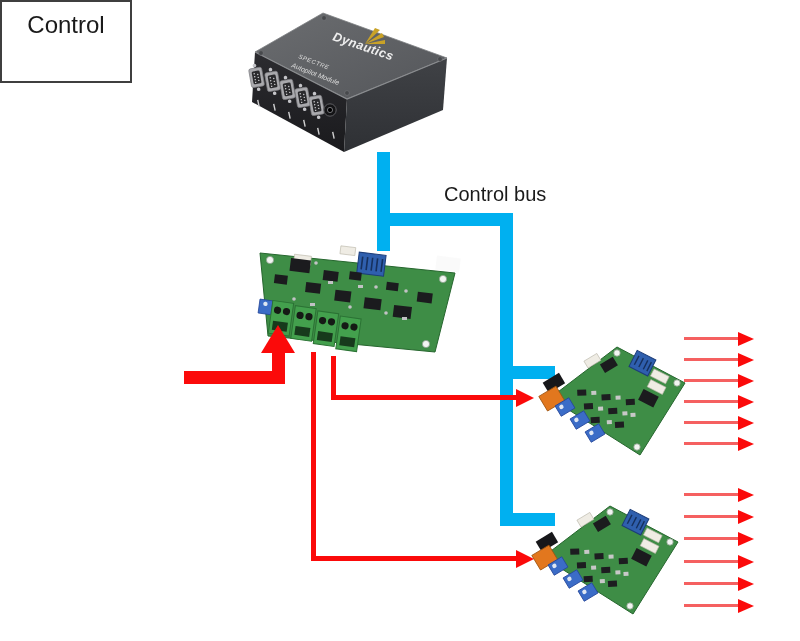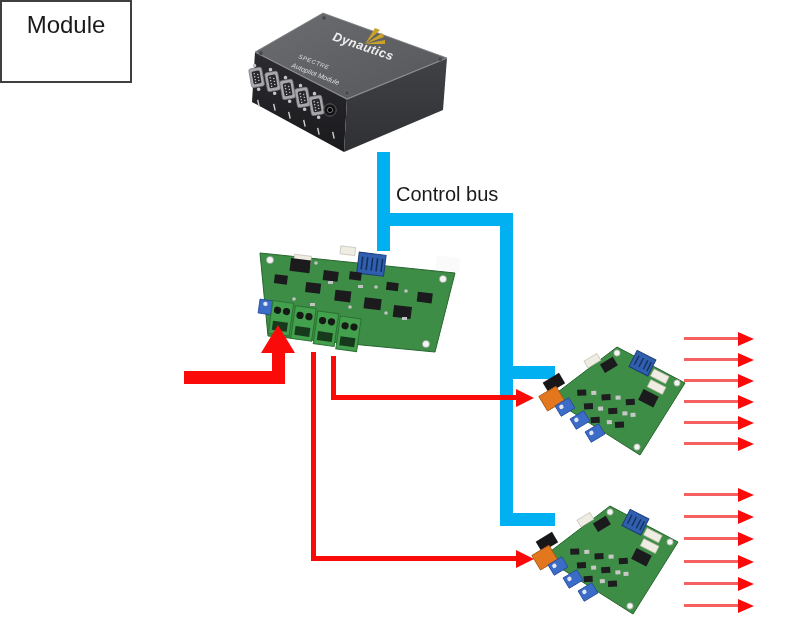--- a/index.html
+++ b/index.html
@@ -8,21 +8,21 @@
   
   .bus{position:absolute;background:var(--bus,#00b0f0);z-index:1;}
   .pwr{position:absolute;background:var(--power,#fb0a0a);z-index:3;}
   .pwr-head-up{position:absolute;width:0;height:0;z-index:3;
      border-left:17px solid transparent;border-right:17px solid transparent;
      border-bottom:28px solid var(--power,#fb0a0a);}
   .pwr-head-right{position:absolute;width:0;height:0;z-index:3;
      border-top:9px solid transparent;border-bottom:9px solid transparent;
      border-left:18px solid var(--power,#fb0a0a);}
   
-  .lbl{position:absolute;color:var(--ink,#1a1a1a);z-index:4;white-space:nowrap;}
+  .lbl{position:absolute;color:var(--ink,#1a1a1a);z-index:4;white-space:nowrap;margin-left:48px;}
   .control-bus-label{left:396px;top:183px;font-size:20px;}
   .battery-box{left:54px;top:334px;width:128px;height:79px;background:#fff;
      border:2px solid #3f3f3f;z-index:2;text-align:center;}
   .battery-box .lbl-in{display:block;margin-top:9px;font-size:24px;color:#1a1a1a;}
   
   .photo{position:absolute;z-index:2;}
   
   .arrow-group{position:absolute;z-index:3;width:72px;}
   .out-arrow{position:absolute;left:0;width:70px;height:14px;}
   .out-arrow .sh{position:absolute;left:0;top:5px;width:56px;height:3px;
@@ -38,21 +38,21 @@
 <div class="stage" style="--bus: #00b0f0; --power: #fb0a0a; --power-light: #f56060; --ink: #1a1a1a;">
 
   <div class="bus" style="left:377px;top:152px;width:13px;height:99px;"></div>
   <div class="bus" style="left:377px;top:213px;width:136px;height:13px;"></div>
   <div class="bus" style="left:500px;top:213px;width:13px;height:313px;"></div>
   <div class="bus" style="left:500px;top:366px;width:55px;height:13px;"></div>
   <div class="bus" style="left:500px;top:513px;width:55px;height:13px;"></div>
   <div class="lbl control-bus-label">Control bus</div>
 
   <div class="battery-box">
-    <span class="lbl-in">Module</span>
+    <span class="lbl-in">Control</span>
   </div>
 
   <div class="pwr" style="left:184px;top:371px;width:94px;height:13px;"></div>
   <div class="pwr" style="left:272px;top:352px;width:13px;height:32px;"></div>
   <div class="pwr-head-up" style="left:261px;top:325px;"></div>
 
   <div class="pwr" style="left:331px;top:356px;width:5px;height:41px;"></div>
   <div class="pwr" style="left:331px;top:395px;width:185px;height:5px;"></div>
   <div class="pwr-head-right" style="left:516px;top:389px;"></div>
 

